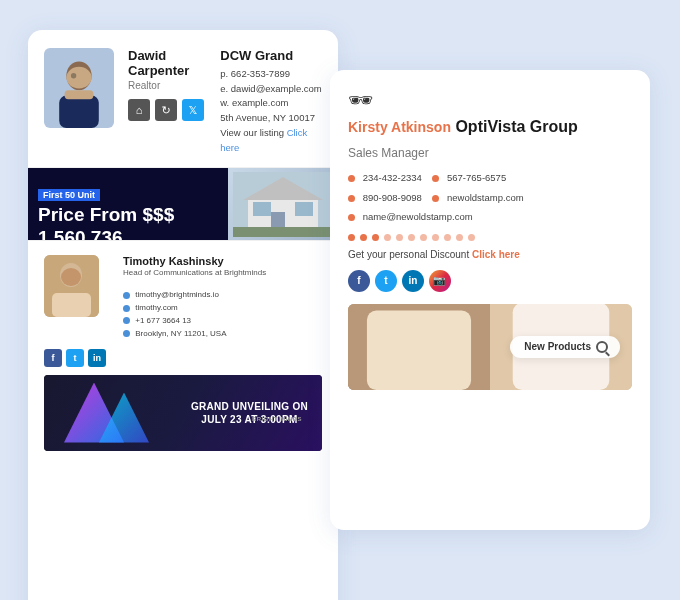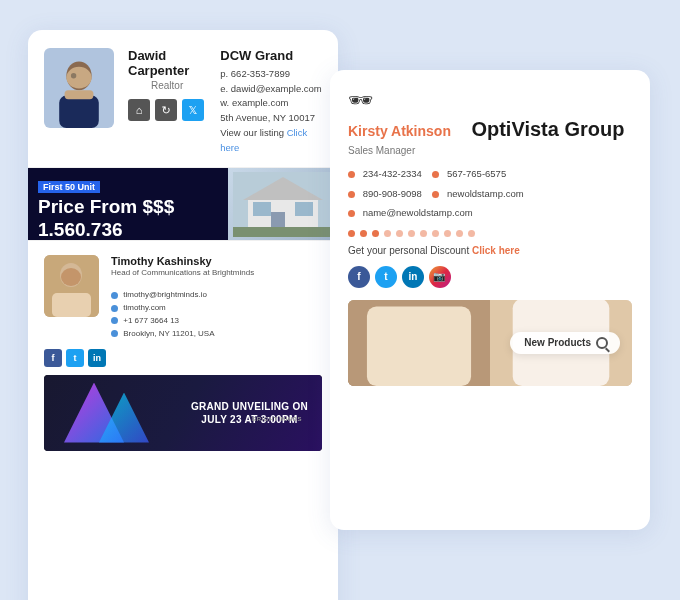--- a/index.html
+++ b/index.html
@@ -85,21 +85,20 @@
       font-size: 13px;
       font-weight: 700;
       color: #1a1a1a;
       margin-bottom: 2px;
     }
 
     .sig-role {
       font-size: 10px;
       color: #777;
       margin-bottom: 8px;
-      text-align: center;
     }
 
     .sig-company {
       font-size: 13px;
       font-weight: 700;
       color: #1a1a1a;
       margin-bottom: 4px;
     }
 
     .sig-detail {
@@ -141,21 +140,21 @@
       margin: 0;
       position: relative;
       height: 72px;
       background: #0a0a2e;
       display: flex;
       overflow: hidden;
     }
 
     .banner-left-content {
       flex: 1;
-      padding: 8px 10px;
+      padding: 16px 10px;
       z-index: 2;
     }
 
     .banner-title {
       font-size: 9px;
       color: #fff;
       font-weight: 700;
       background: #2563eb;
       display: inline-block;
       padding: 1px 5px;
@@ -201,21 +200,21 @@
       justify-content: center;
     }
 
     
     .sig-bottom {
       padding: 14px 16px 10px 16px;
     }
 
     .sig-bottom-content {
       display: flex;
-      gap: 12px;
+      gap: 24px;
       align-items: flex-start;
       margin-bottom: 8px;
     }
 
     .sig-avatar2 {
       width: 55px;
       height: 62px;
       border-radius: 6px;
       background: #c8b090;
       overflow: hidden;
@@ -359,31 +358,31 @@
     }
 
     .kirsty-name {
       font-size: 14px;
       font-weight: 700;
       color: #e8734a;
       display: inline;
     }
 
     .kirsty-company {
-      font-size: 20px;
+      font-size: 16px;
       font-weight: 700;
       color: #1a1a1a;
       display: inline;
-      margin-left: 16px;
+      margin-left: 0;
     }
 
     .kirsty-role {
-      font-size: 10px;
+      font-size: 12px;
       color: #777;
-      margin-top: 4px;
+      margin-top: 10px;
       margin-bottom: 10px;
     }
 
     .kirsty-details {
       font-size: 9.5px;
       color: #444;
       line-height: 1.75;
     }
 
     .dot-bullet {

